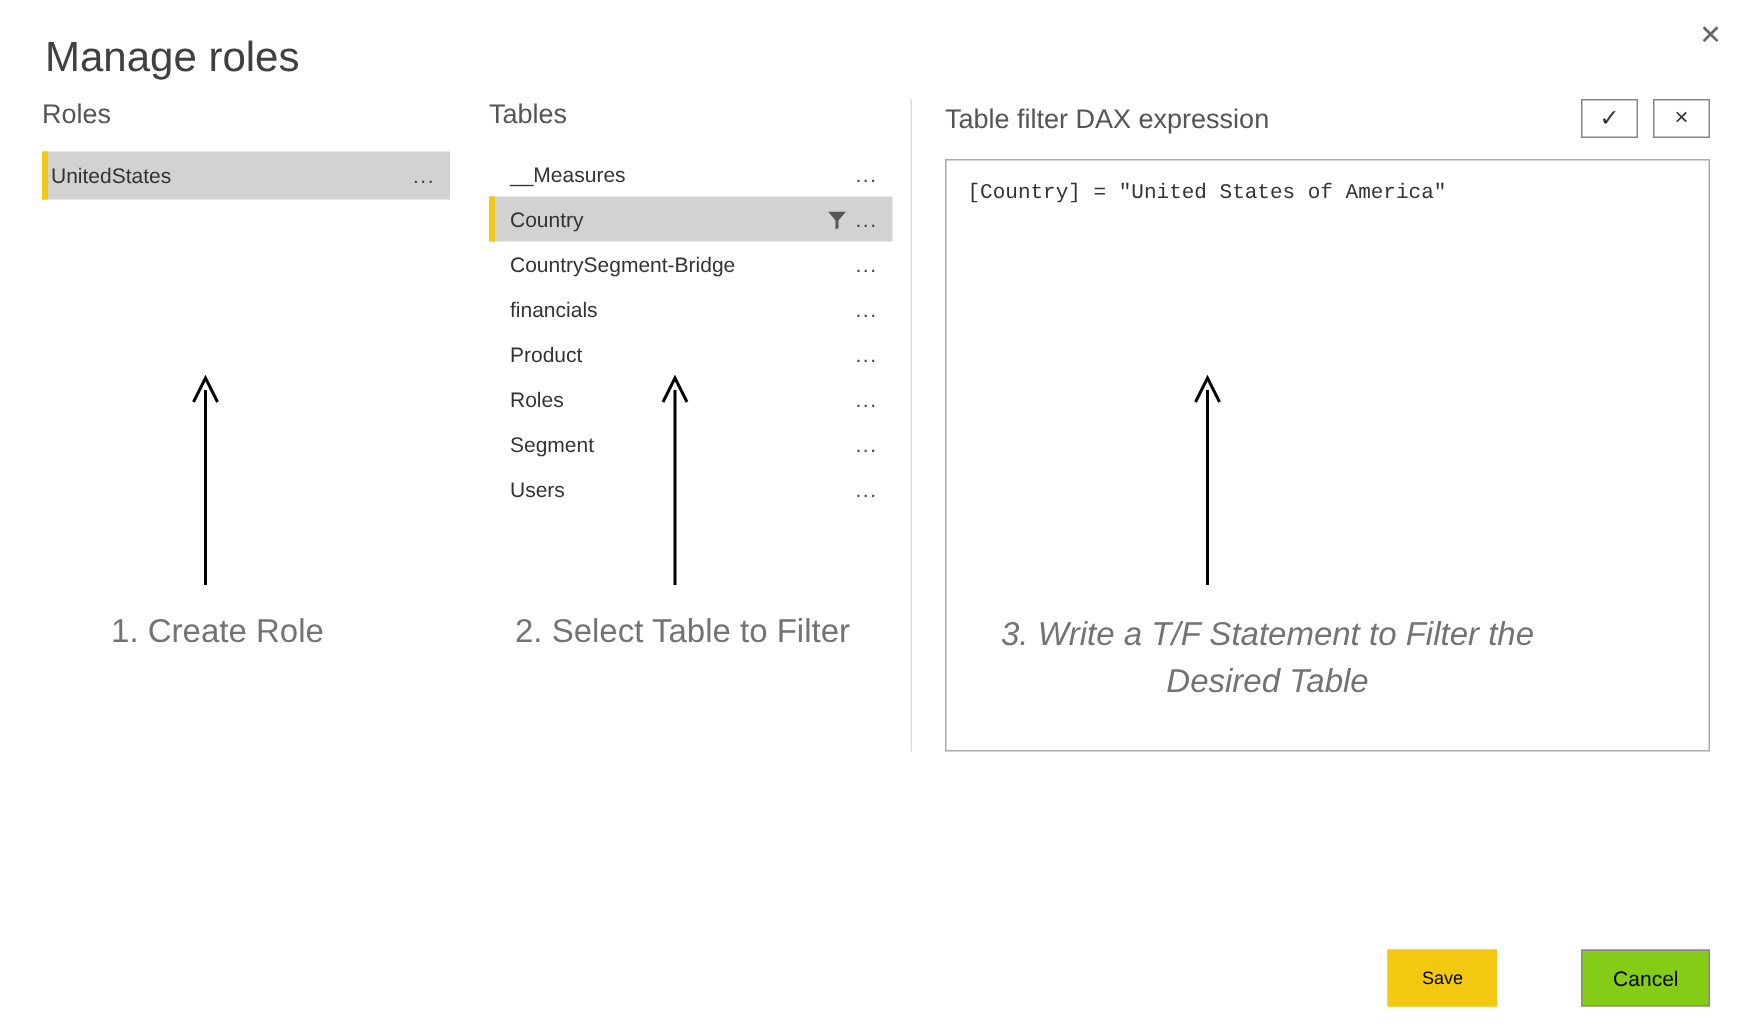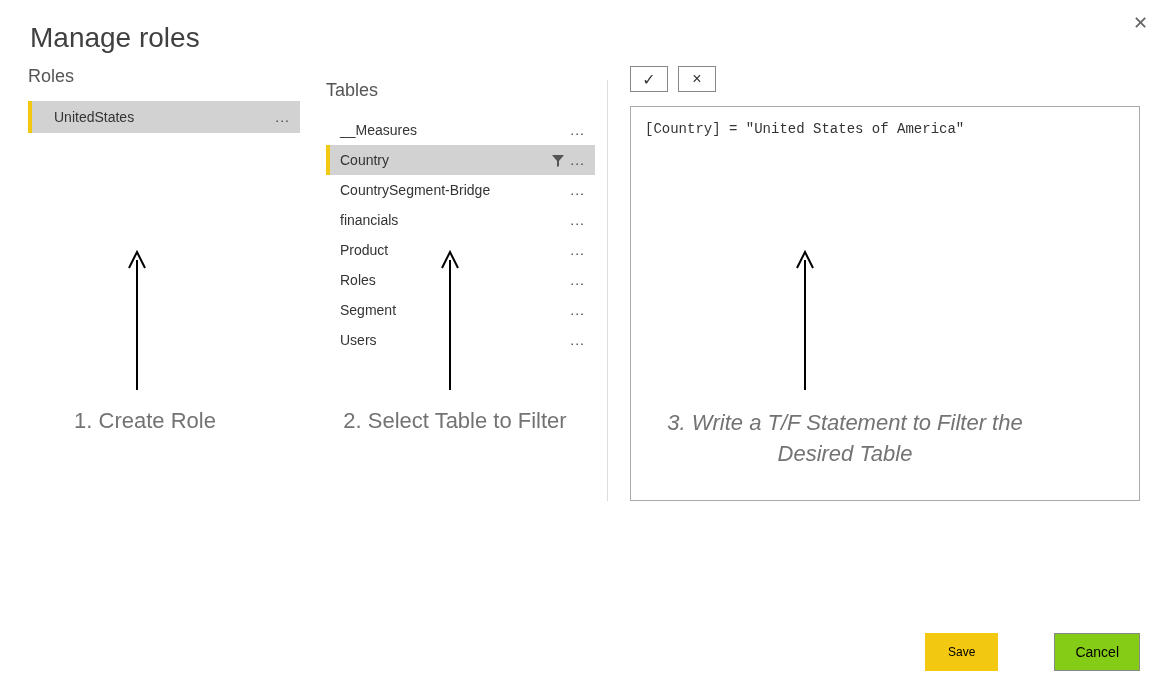--- a/index.html
+++ b/index.html
@@ -30,21 +30,21 @@
     .columns {
       display: flex;
       padding: 0 28px;
       gap: 0;
     }
     .col {
       display: flex;
       flex-direction: column;
     }
     .col-roles { width: 290px; padding-right: 18px; }
-    .col-tables { width: 290px; padding-left: 8px; padding-right: 12px; border-right: 1px solid #ddd; margin-top: 14px; }
+    .col-tables { width: 290px; padding-left: 8px; padding-right: 12px; border-right: 1px solid #ddd; }
     .col-dax { flex: 1; padding-left: 22px; }
     .section-label {
       font-size: 18px;
       font-weight: 400;
       color: #555;
       margin-bottom: 14px;
     }
     .dax-header {
       display: flex;
       align-items: center;
@@ -61,21 +61,21 @@
       display: flex;
       align-items: center;
       justify-content: center;
       cursor: pointer;
       font-family: "Segoe UI", sans-serif;
     }
     .role-item {
       display: flex;
       align-items: center;
       justify-content: space-between;
-      padding: 8px 10px 8px 22px;
+      padding: 8px 10px 8px 2px;
       background: #d2d2d2;
       border-left: 4px solid #f2c811;
       font-size: 14px;
       cursor: pointer;
     }
     .role-item .dots { color: #444; letter-spacing: 1px; }
     .role-buttons {
       display: flex;
       gap: 18px;
       margin-top: 22px;
@@ -236,20 +236,21 @@
         <span>Users</span>
         <span class="right">
             <span class="dots">...</span>
           </span>
       </div>
     </div>
   </div>
 
   <div class="col col-dax">
     <div class="dax-header">
+      <div class="section-label">Table filter DAX expression</div>
       <div class="dax-btns">
         <div class="icon-btn">✓</div>
         <div class="icon-btn">×</div>
       </div>
     </div>
     <div class="dax-editor"><span>[Country] = "United States of America"</span></div>
   </div>
 </div>
 
 <div class="footer">

